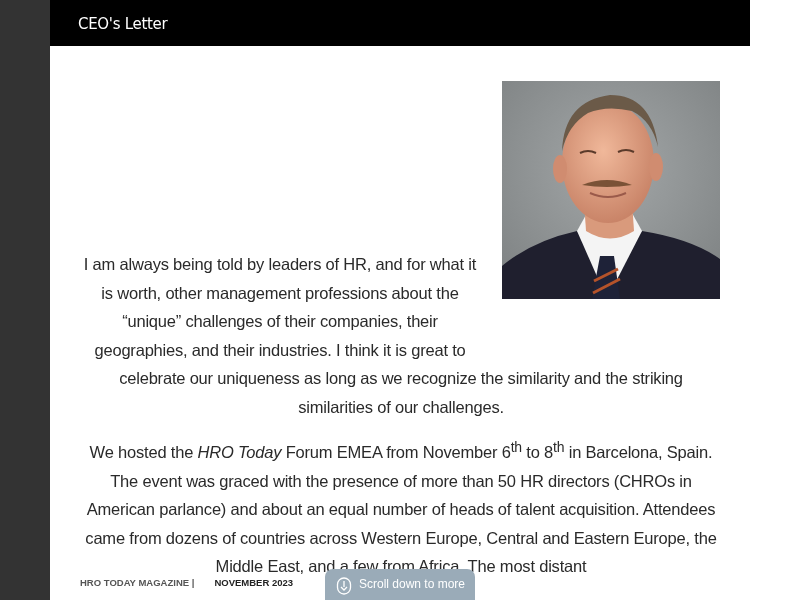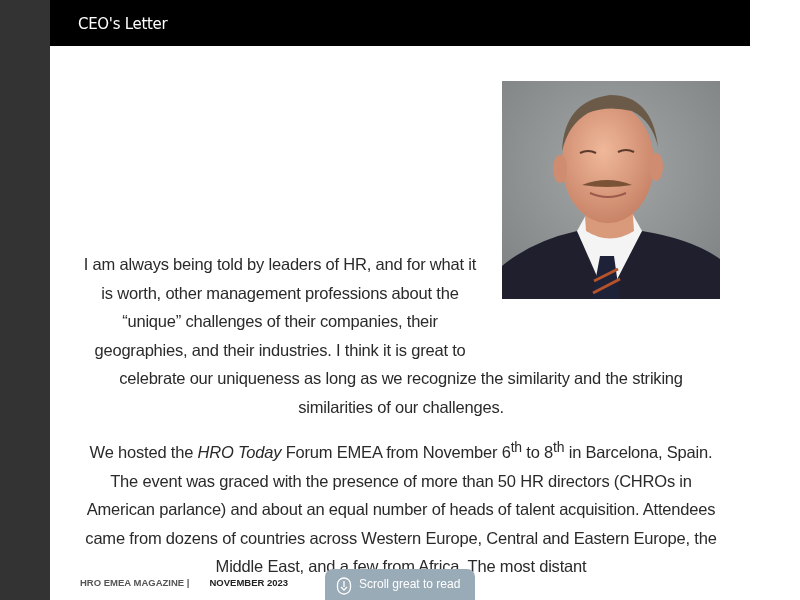--- a/index.html
+++ b/index.html
@@ -109,26 +109,26 @@
     </svg>
   </div>
 
   <div class="body-text">
     <div class="float-spacer"></div>
     <p>I am always being told by leaders of HR, and for what it is worth, other management professions about the “unique” challenges of their companies, their geographies, and their industries. I think it is great to celebrate our uniqueness as long as we recognize the similarity and the striking similarities of our challenges.</p>
     <p><span>We hosted the </span><i>HRO Today</i><span> Forum EMEA from November 6</span><sup>th</sup><span> to 8</span><sup>th</sup><span> in Barcelona, Spain. The event was graced with the presence of more than 50 HR directors (CHROs in American parlance) and about an equal number of heads of talent acquisition. Attendees came from dozens of countries across Western Europe, Central and Eastern Europe, the Middle East, and a few from Africa.  The most distant</span></p>
   </div>
 
   <div class="footer-left">
-    <span>HRO EMEA MAGAZINE |</span><span class="date">NOVEMBER 2023</span>
+    <span>HRO TODAY MAGAZINE |</span><span class="date">NOVEMBER 2023</span>
   </div>
 
   <div class="scroll-btn">
     <svg width="16" height="18" viewBox="0 0 16 18">
       <rect x="1.5" y="1" width="13" height="16" rx="6.5" fill="none" stroke="#ffffff" stroke-width="1.3"></rect>
       <line x1="8" y1="4" x2="8" y2="10" stroke="#ffffff" stroke-width="1.3"></line>
       <path d="M5 10 L8 13 L11 10" fill="none" stroke="#ffffff" stroke-width="1.3"></path>
     </svg>
-    <span>Scroll great to read</span>
+    <span>Scroll down to more</span>
   </div>
 
   <div class="footer-right">www.hrotoday.com</div>
 </div>
 
 </body></html>

